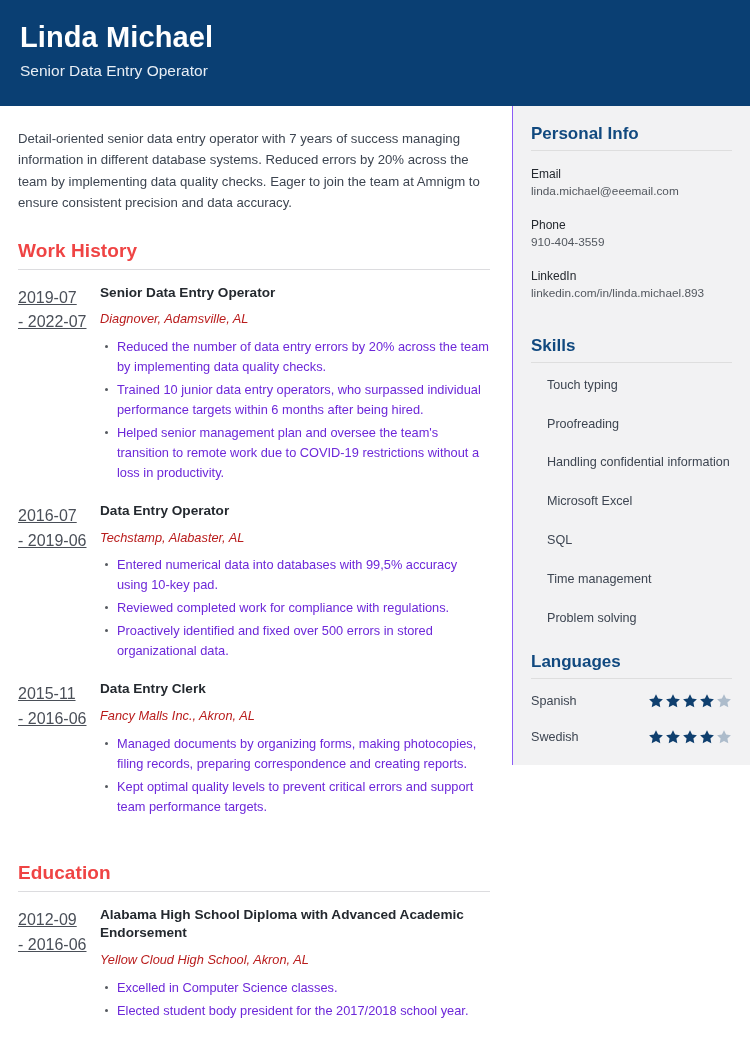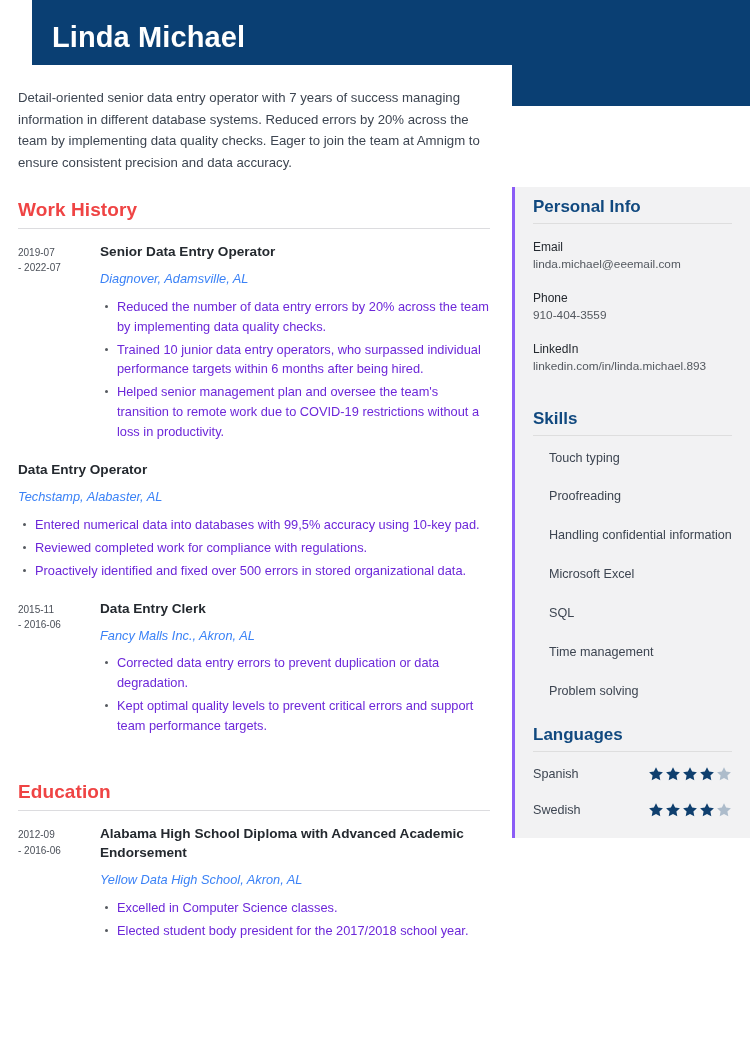--- a/index.html
+++ b/index.html
@@ -19,55 +19,54 @@
     overflow: hidden;
     box-sizing: border-box;
   }
 
   
   .header {
     background: #0a3f73;
     height: 106px;
     padding: 22px 36px 0 20px;
     box-sizing: border-box;
-    margin-left: 32px;
   }
   .name {
     color: #ffffff;
     font-size: 29px;
     font-weight: bold;
     line-height: 1.1;
     letter-spacing: 0.1px;
     margin: 0 0 8px 0;
   }
   .job-title {
     color: #e8eef5;
     font-size: 15.5px;
     font-weight: normal;
     line-height: 1.2;
     margin: 0;
   }
 
   
   .body-wrap {
     display: flex;
-    align-items: center;
+    align-items: flex-start;
     height: 813px;
   }
   .main-col {
     width: 512px;
     background: #ffffff;
     padding: 18px 22px 0 18px;
     box-sizing: border-box;
   }
   .side-col {
     width: 238px;
     background: #f2f2f3;
-    border-left: 3px solid #8b5cf6;
-    padding: 10px 18px 0 18px;
+    border-left: 1px solid #8b5cf6;
+    padding: 18px 18px 0 18px;
     box-sizing: border-box;
   }
 
   
   .summary {
     font-size: 13.2px;
     line-height: 1.62;
     color: #3d4551;
     margin: 4px 0 26px 0;
   }
@@ -98,41 +97,42 @@
   }
 
   
   .entry {
     display: flex;
     margin-bottom: 16px;
   }
   .entry-dates {
     width: 82px;
     flex: 0 0 82px;
-    font-size: 10px;
+    font-size: 16px;
     color: #4a4f58;
     line-height: 1.55;
     padding-top: 2px;
+    text-decoration: underline;
   }
   .entry-dates .d2 { display: block; }
   .entry-body {
     flex: 1;
     min-width: 0;
   }
   .entry-role {
     font-size: 13.6px;
     font-weight: bold;
     color: #24292f;
     margin: 0 0 8px 0;
     line-height: 1.38;
   }
   .entry-org {
     font-size: 12.8px;
     font-style: italic;
-    color: #3b82f6;
+    color: #b91c1c;
     margin: 0 0 9px 0;
     line-height: 1.4;
   }
   .entry-list {
     margin: 0;
     padding-left: 17px;
     list-style: none;
   }
   .entry-list li {
     position: relative;
@@ -220,54 +220,55 @@
               <div class="entry-role">Senior Data Entry Operator</div>
               <div class="entry-org">Diagnover, Adamsville, AL</div>
               <ul class="entry-list">
                 <li>Reduced the number of data entry errors by 20% across the team by implementing data quality checks.</li>
                 <li>Trained 10 junior data entry operators, who surpassed individual performance targets within 6 months after being hired.</li>
                 <li>Helped senior management plan and oversee the team's transition to remote work due to COVID-19 restrictions without a loss in productivity.</li>
               </ul>
             </div>
           </div>
           <div class="entry">
+            <div class="entry-dates"><span>2016-07</span><span class="d2">- 2019-06</span></div>
             <div class="entry-body">
               <div class="entry-role">Data Entry Operator</div>
               <div class="entry-org">Techstamp, Alabaster, AL</div>
               <ul class="entry-list">
                 <li>Entered numerical data into databases with 99,5% accuracy using 10-key pad.</li>
                 <li>Reviewed completed work for compliance with regulations.</li>
                 <li>Proactively identified and fixed over 500 errors in stored organizational data.</li>
               </ul>
             </div>
           </div>
           <div class="entry">
             <div class="entry-dates"><span>2015-11</span><span class="d2">- 2016-06</span></div>
             <div class="entry-body">
               <div class="entry-role">Data Entry Clerk</div>
               <div class="entry-org">Fancy Malls Inc., Akron, AL</div>
               <ul class="entry-list">
-                <li>Corrected data entry errors to prevent duplication or data degradation.</li>
+                <li>Managed documents by organizing forms, making photocopies, filing records, preparing correspondence and creating reports.</li>
                 <li>Kept optimal quality levels to prevent critical errors and support team performance targets.</li>
               </ul>
             </div>
           </div>
         </div>
 
       <div class="spacer-top"></div>
 
       <h2 class="section-title">Education</h2>
       <hr class="section-rule">
 
       <div id="education-entries">
           <div class="entry">
             <div class="entry-dates"><span>2012-09</span><span class="d2">- 2016-06</span></div>
             <div class="entry-body">
               <div class="entry-role">Alabama High School Diploma with Advanced Academic Endorsement</div>
-              <div class="entry-org">Yellow Data High School, Akron, AL</div>
+              <div class="entry-org">Yellow Cloud High School, Akron, AL</div>
               <ul class="entry-list">
                 <li>Excelled in Computer Science classes.</li>
                 <li>Elected student body president for the 2017/2018 school year.</li>
               </ul>
             </div>
           </div>
         </div>
 
     </div>
 

